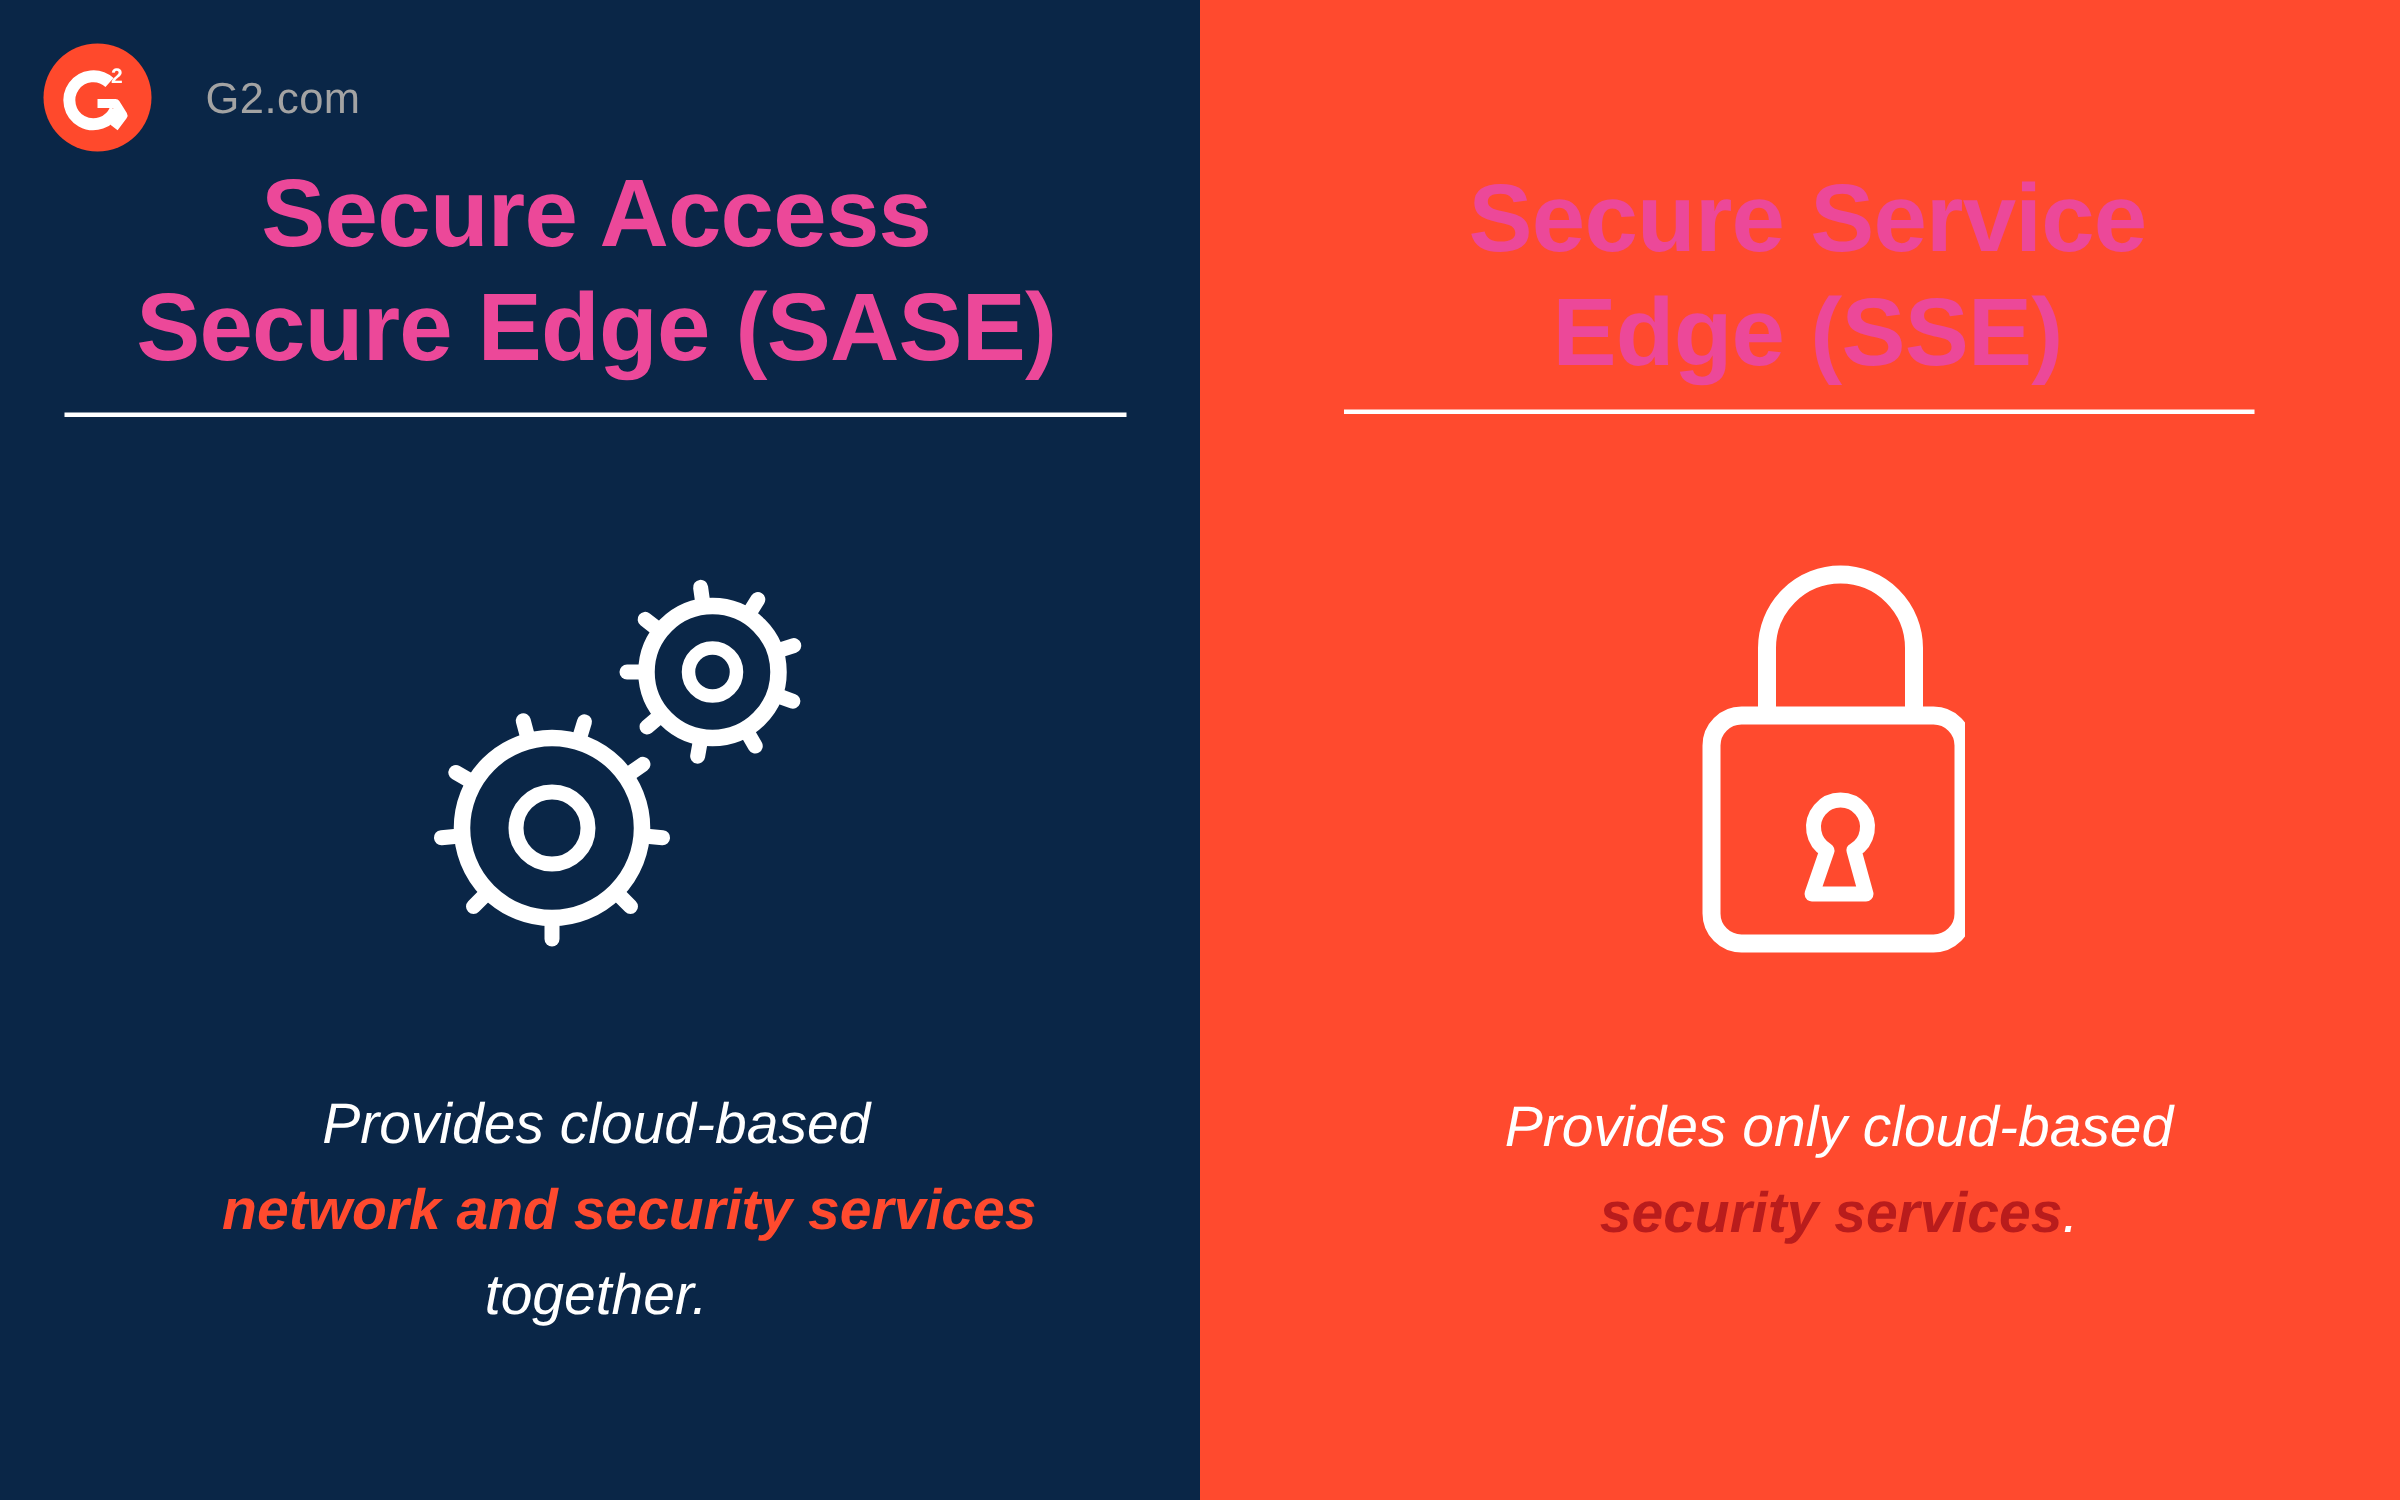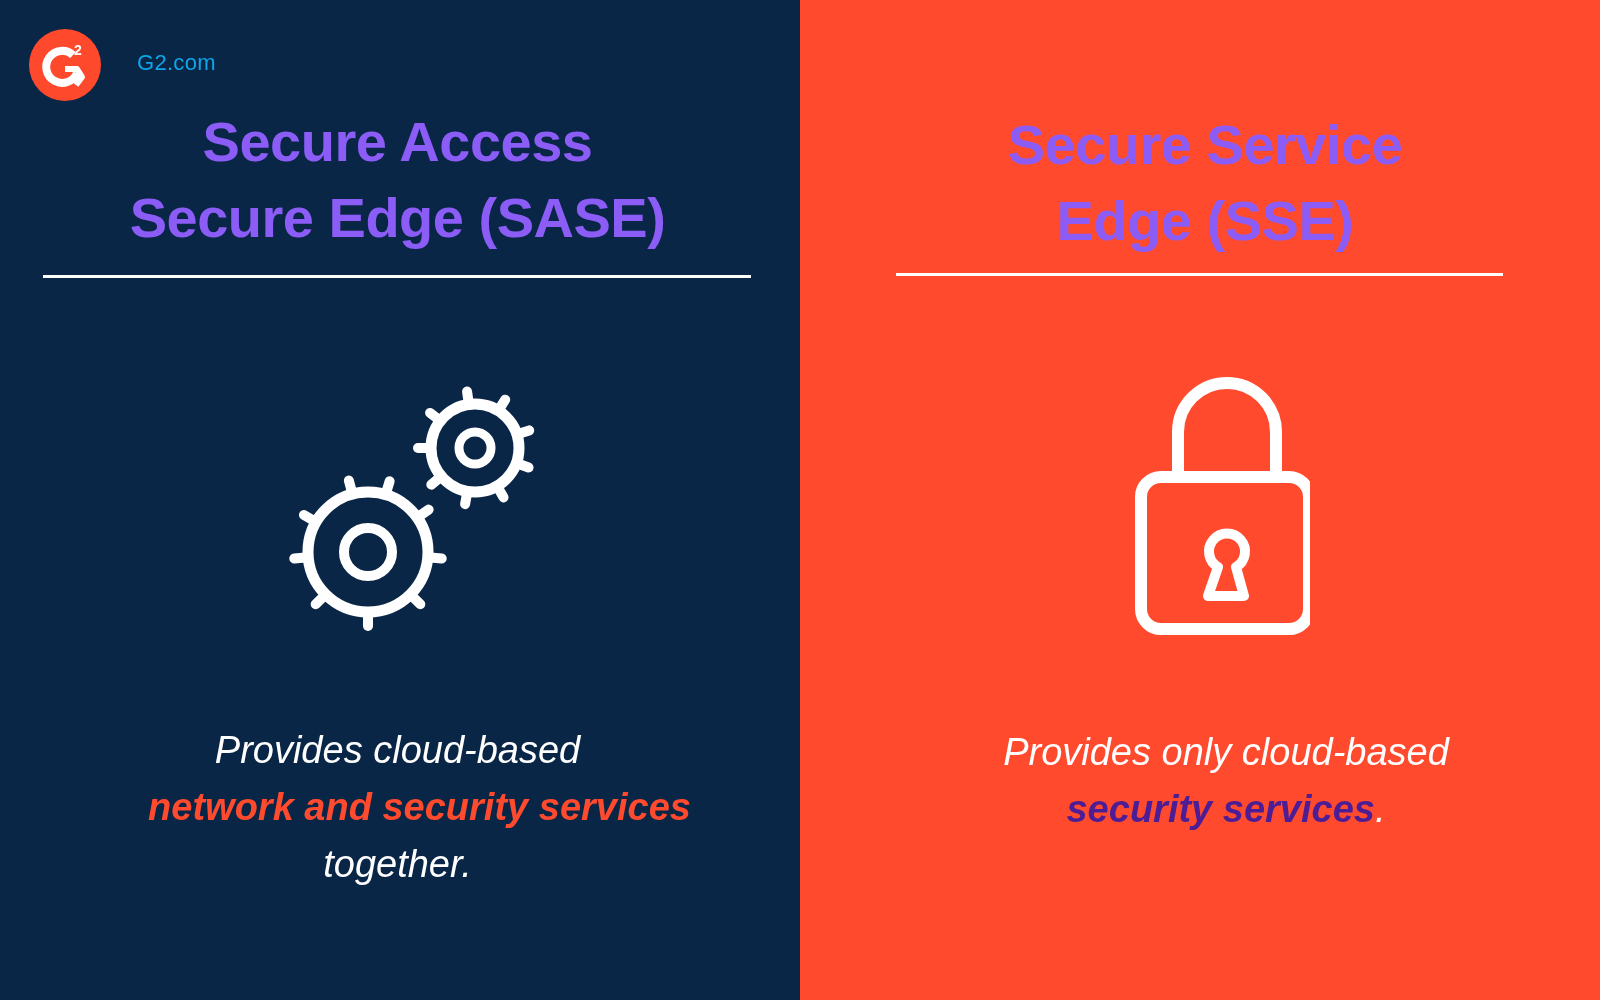--- a/index.html
+++ b/index.html
@@ -4,40 +4,40 @@
   <style>
     * { margin: 0; padding: 0; box-sizing: border-box; }
     html, body { width: 1600px; height: 1000px; overflow: hidden; }
     body { position: relative; font-family: "Liberation Sans", "DejaVu Sans", sans-serif; }
     .panel { position: absolute; top: 0; height: 1000px; }
     .panel-left { left: 0; width: 800px; background: #0a2647; }
     .panel-right { left: 800px; width: 800px; background: #ff4a2e; }
 
     .logo { position: absolute; left: 29px; top: 29px; width: 72px; height: 72px; border-radius: 50%; background: #ff492c; }
     .logo svg { position: absolute; left: 0; top: 0; }
-    .site-label { position: absolute; left: 137px; top: 50px; font-size: 22px; color: #0ea5e9; letter-spacing: 0.3px; }
+    .site-label { position: absolute; left: 137px; top: 50px; font-size: 29px; color: #a3a3a3; letter-spacing: 0.3px; }
 
-    .title { position: absolute; color: #8b5cf6; font-weight: bold; text-align: center; font-size: 56px; line-height: 76px; letter-spacing: -0.5px; }
+    .title { position: absolute; color: #ec4899; font-weight: bold; text-align: center; font-size: 64px; line-height: 76px; letter-spacing: -0.5px; }
     .title-left { left: 0; width: 795px; top: 104px; }
     .title-right { left: 800px; width: 810px; top: 107px; }
 
     .divider { position: absolute; height: 3px; background: #ffffff; }
     .divider-left { left: 43px; width: 708px; top: 275px; }
     .divider-right { left: 896px; width: 607px; top: 273px; }
 
     .icon { position: absolute; }
     .icon-gears { left: 270px; top: 370px; }
     .icon-lock { left: 1100px; top: 370px; }
 
     .desc { position: absolute; text-align: center; color: #ffffff; font-size: 38px; line-height: 57px; font-style: italic; }
     .desc-left { left: 0; width: 795px; top: 722px; }
     .desc-right { left: 800px; width: 852px; top: 724px; }
     .desc .light { font-weight: normal; }
     .desc .hl-orange { font-weight: bold; color: #ff4a2e; padding-left: 44px; }
-    .desc .hl-navy { font-weight: bold; color: #4c1d95; }
+    .desc .hl-navy { font-weight: bold; color: #b91c1c; }
   </style>
 </head>
 <body>
 
 <div class="panel panel-left">
   <div class="logo">
     <svg width="72" height="72" viewBox="0 0 72 72">
 
       <path d="M44 26 A16 16 0 1 0 48 44" fill="none" stroke="#ffffff" stroke-width="8" stroke-linecap="butt"></path>
 

